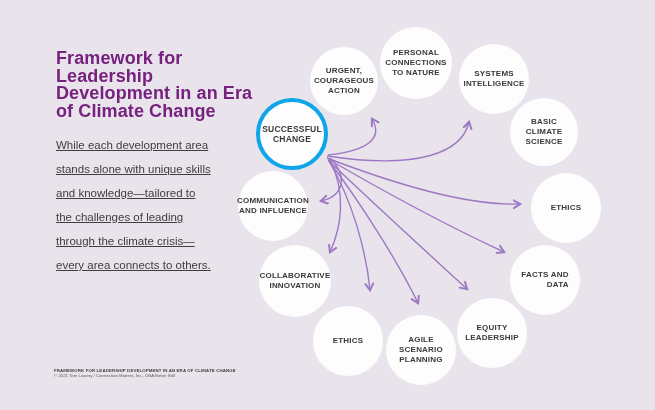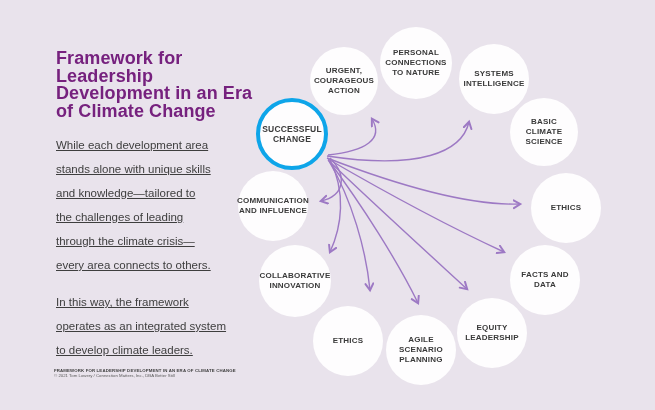--- a/index.html
+++ b/index.html
@@ -36,21 +36,21 @@
   .node-center{
     left:256px;top:98px;width:72px;height:72px;
     border:4px solid #0ea5e9;box-sizing:border-box;
   }
   .node-center .node-label{font-size:8.5px;}
   .node-urgent       {left:310px;top:47px; width:68px;height:68px;}
   .node-personal     {left:380px;top:27px; width:72px;height:72px;}
   .node-systems      {left:459px;top:44px; width:70px;height:70px;}
   .node-basic        {left:510px;top:98px; width:68px;height:68px;}
   .node-ethics       {left:531px;top:173px;width:70px;height:70px;}
-  .node-facts        {left:510px;top:245px;width:70px;height:70px;}
+  .node-facts        {left:510px;top:245px;width:70px;height:70px;text-align:right;}
   .node-equity       {left:457px;top:298px;width:70px;height:70px;justify-content:center;}
   .node-agile        {left:386px;top:315px;width:70px;height:70px;}
   .node-finance      {left:313px;top:306px;width:70px;height:70px;}
   .node-collaborative{left:259px;top:245px;width:72px;height:72px;}
   .node-communication{left:238px;top:171px;width:70px;height:70px;}
 </style>
 </head>
 <body>
 
 <div class="stage">
@@ -58,23 +58,20 @@
   <div class="left-panel">
     <div class="title">Framework for Leadership
 Development in an Era
 of Climate Change</div>
     <div class="para">While each development area
 stands alone with unique skills
 and knowledge—tailored to
 the challenges of leading
 through the climate crisis—
 every area connects to others.</div>
-    <div class="para">In this way, the framework
-operates as an integrated system
-to develop climate leaders.</div>
   </div>
 
   <div class="footer">
     <div class="footer-line1">FRAMEWORK FOR LEADERSHIP DEVELOPMENT IN AN ERA OF CLIMATE CHANGE</div>
     <div class="footer-line2">© 2021 Tom Lowery / Connection Matters, Inc., DBA Better Still</div>
   </div>
 
   <svg class="arrows" viewBox="0 0 655 410">
     <defs>
       <marker id="ah" markerWidth="8" markerHeight="8" refX="5.2" refY="3.5" orient="auto">

